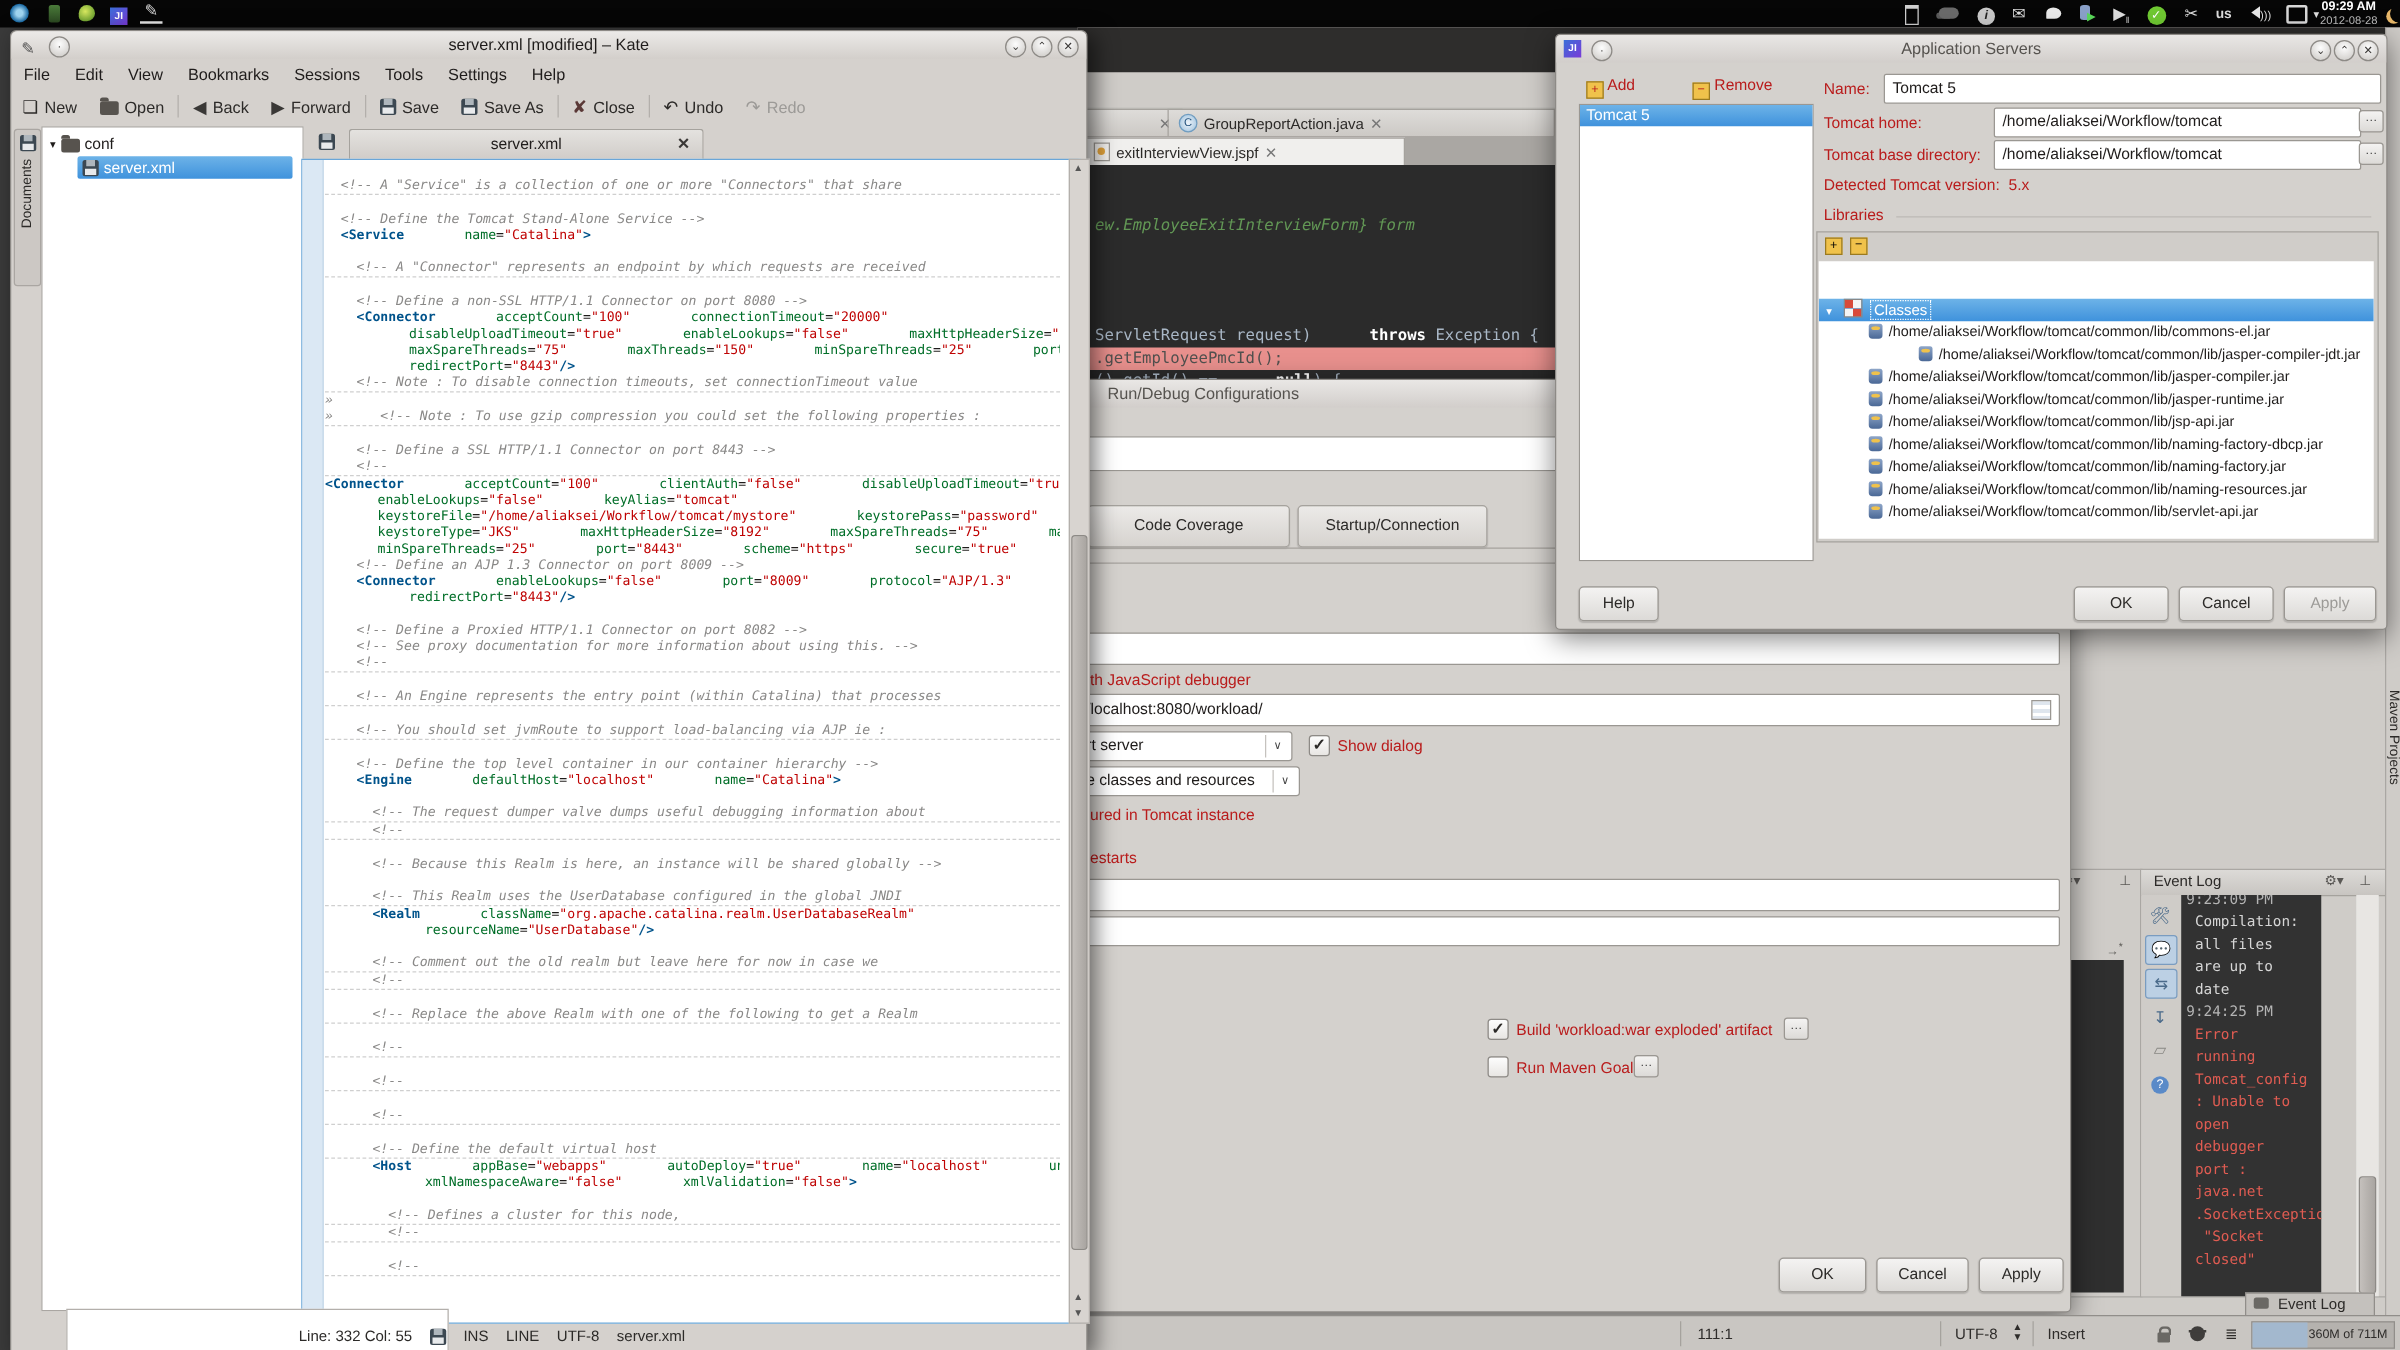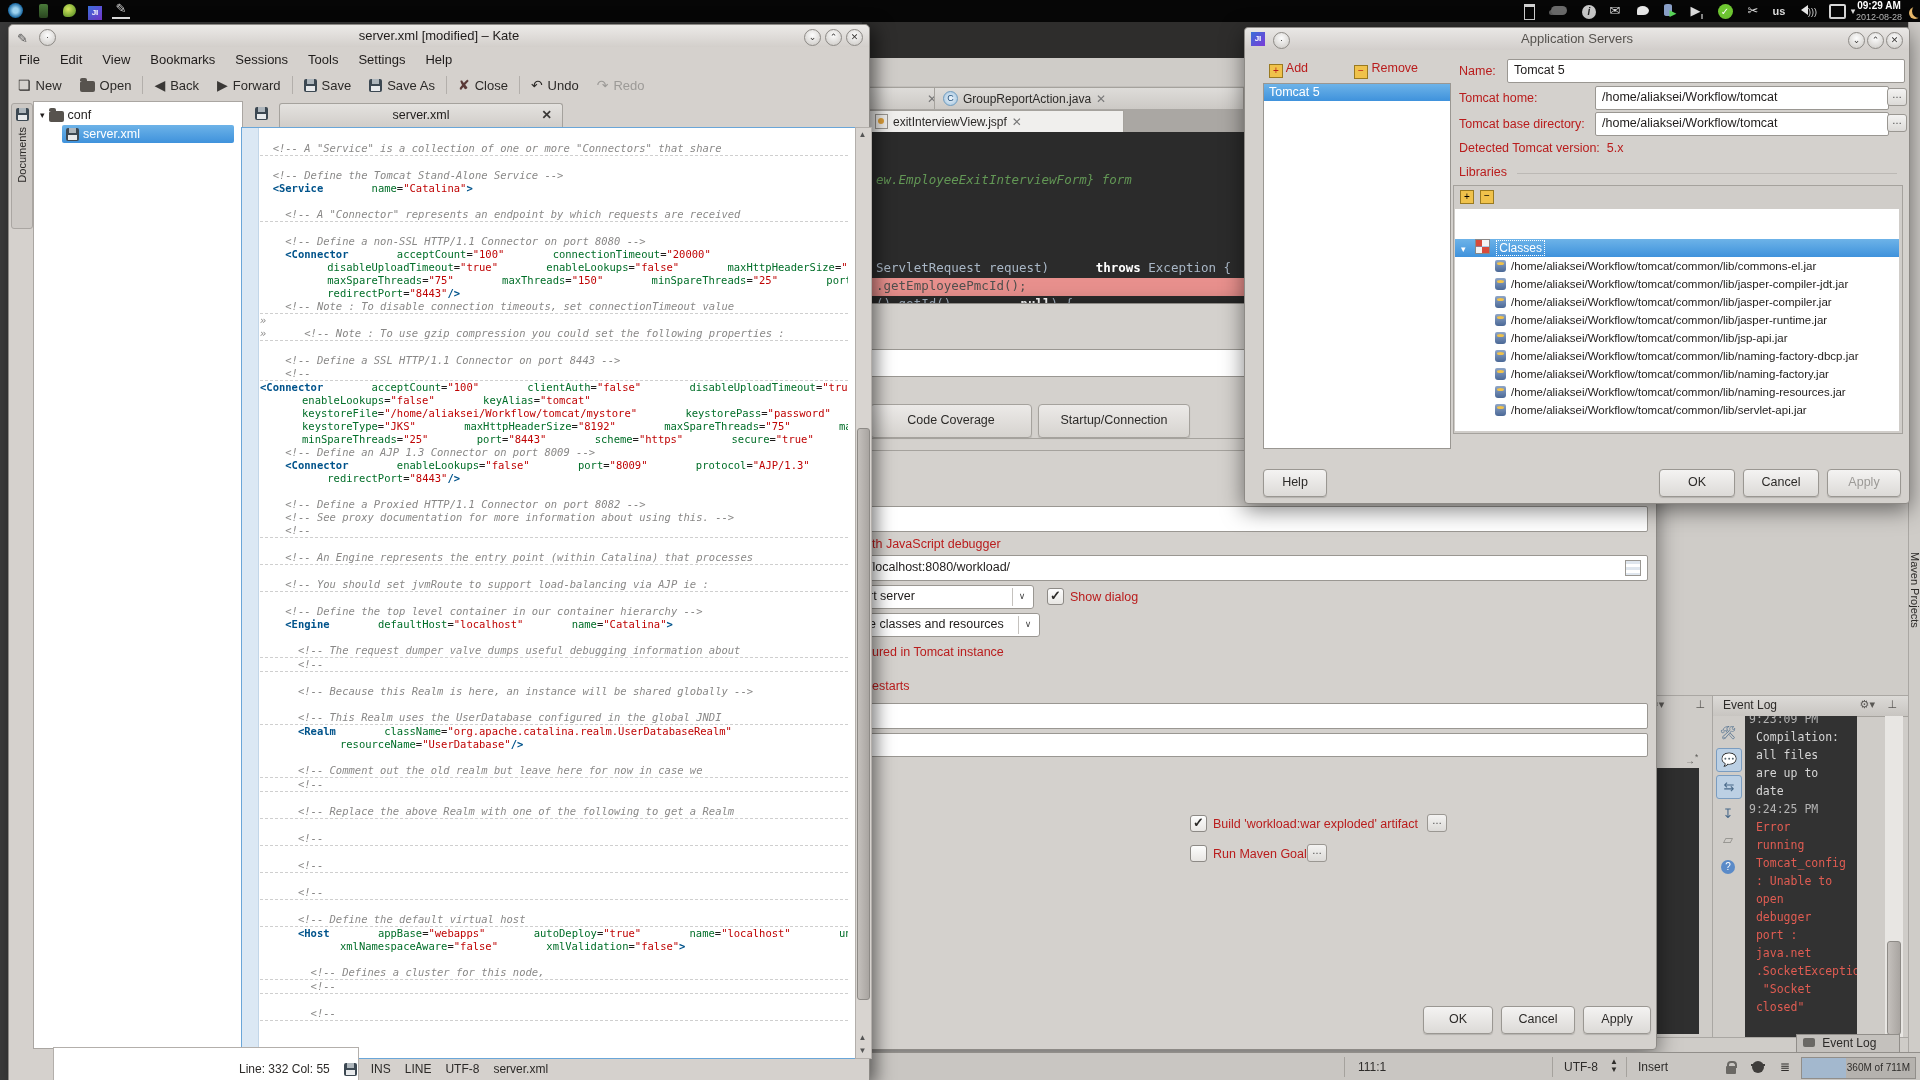--- a/index.html
+++ b/index.html
@@ -200,20 +200,23 @@
       <div class="abs" style="left:172px;top:20px;width:18px;height:321px;background:#e8e6e3;">
         <div class="sc-thumb" style="top:225px;height:92px;left:2px;width:12px;"></div>
       </div>
     </div>
 
     <div class="abs" style="left:1046px;top:0;width:12px;height:1058px;background:#cfccc8;border-left:1px solid #aaa7a3;">
       <span class="vtext" style="position:absolute;left:0px;top:530px;font-size:11px;color:#2c2a28;">Maven Projects</span>
     </div>
 
     <div class="dlg abs" style="left:-167px;top:281px;width:960px;height:745px;">
+      <div class="dlg-title">
+          <span style="position:absolute;left:190px;">Run/Debug Configurations</span>
+        </div>
       <div class="abs fieldw" style="left:8px;top:45px;width:940px;height:26px;border-radius:0;"></div>
       <div class="rtab" style="left:174px;width:160px;top:100px;">Code Coverage</div>
       <div class="rtab" style="left:342px;width:150px;top:100px;">Startup/Connection</div>
       <div class="hair abs" style="left:0;top:134px;width:100%;"></div>
       <div class="hair abs" style="left:0;top:146px;width:100%;"></div>
       <div class="abs fieldw" style="left:6px;top:202px;width:944px;height:24px;"></div>
       <div class="abs lbl" style="left:176px;top:233px;">th JavaScript debugger</div>
       <div class="abs fieldw" style="left:6px;top:251px;width:944px;height:24px;line-height:23px;">
         <span style="margin-left:166px;">/localhost:8080/workload/</span>
         <span style="position:absolute;right:6px;top:4px;width:14px;height:14px;border:1px solid #9a9792;background:repeating-linear-gradient(#dfe6ee 0 3px,#fff 3px 6px);"></span>
@@ -270,21 +273,21 @@
         <span style="position:absolute;left:6px;top:4px;width:12px;height:12px;background:#f0c24b;border:1px solid #9a7a20;font-size:10px;line-height:11px;text-align:center;">+</span>
         <span style="position:absolute;left:26px;top:4px;width:12px;height:12px;background:#f0c24b;border:1px solid #9a7a20;font-size:10px;line-height:10px;text-align:center;">−</span>
         <div class="abs" style="left:1px;top:23px;width:444px;height:222px;background:#fff;overflow:hidden;">
           <div class="sel-row" style="height:18px;line-height:18px;font-size:12px;margin-top:30px;">
             <span style="margin-left:6px;font-size:9px;">▾</span>
             <span class="classesicon" style="vertical-align:-2px;margin-left:6px;"></span>
             <span style="border:1px dotted #fff;padding:0 2px;margin-left:3px;">Classes</span>
           </div>
           <div id="jar-list">
               <div class="libtree" style="height: 18px; line-height: 18px; white-space: nowrap;"><span class="jar" style="margin:0 5px 0 40px;vertical-align:-2px;"></span>/home/aliaksei/Workflow/tomcat/common/lib/commons-el.jar</div>
-              <div class="libtree" style="height: 18px; line-height: 18px; white-space: nowrap;"><span class="jar" style="margin:0 5px 0 40px;vertical-align:-2px;"></span>/home/aliaksei/Workflow/tomcat/common/lib/jasper-compiler-jdt.jar</div>
+              <div class="libtree" style="height: 18px; line-height: 18px; white-space: nowrap; padding-left: 40px;"><span class="jar" style="margin:0 5px 0 40px;vertical-align:-2px;"></span>/home/aliaksei/Workflow/tomcat/common/lib/jasper-compiler-jdt.jar</div>
               <div class="libtree" style="height: 18px; line-height: 18px; white-space: nowrap;"><span class="jar" style="margin:0 5px 0 40px;vertical-align:-2px;"></span>/home/aliaksei/Workflow/tomcat/common/lib/jasper-compiler.jar</div>
               <div class="libtree" style="height: 18px; line-height: 18px; white-space: nowrap;"><span class="jar" style="margin:0 5px 0 40px;vertical-align:-2px;"></span>/home/aliaksei/Workflow/tomcat/common/lib/jasper-runtime.jar</div>
               <div class="libtree" style="height: 18px; line-height: 18px; white-space: nowrap;"><span class="jar" style="margin:0 5px 0 40px;vertical-align:-2px;"></span>/home/aliaksei/Workflow/tomcat/common/lib/jsp-api.jar</div>
               <div class="libtree" style="height: 18px; line-height: 18px; white-space: nowrap;"><span class="jar" style="margin:0 5px 0 40px;vertical-align:-2px;"></span>/home/aliaksei/Workflow/tomcat/common/lib/naming-factory-dbcp.jar</div>
               <div class="libtree" style="height: 18px; line-height: 18px; white-space: nowrap;"><span class="jar" style="margin:0 5px 0 40px;vertical-align:-2px;"></span>/home/aliaksei/Workflow/tomcat/common/lib/naming-factory.jar</div>
               <div class="libtree" style="height: 18px; line-height: 18px; white-space: nowrap;"><span class="jar" style="margin:0 5px 0 40px;vertical-align:-2px;"></span>/home/aliaksei/Workflow/tomcat/common/lib/naming-resources.jar</div>
               <div class="libtree" style="height: 18px; line-height: 18px; white-space: nowrap;"><span class="jar" style="margin:0 5px 0 40px;vertical-align:-2px;"></span>/home/aliaksei/Workflow/tomcat/common/lib/servlet-api.jar</div>
             </div>
         </div>
       </div>

